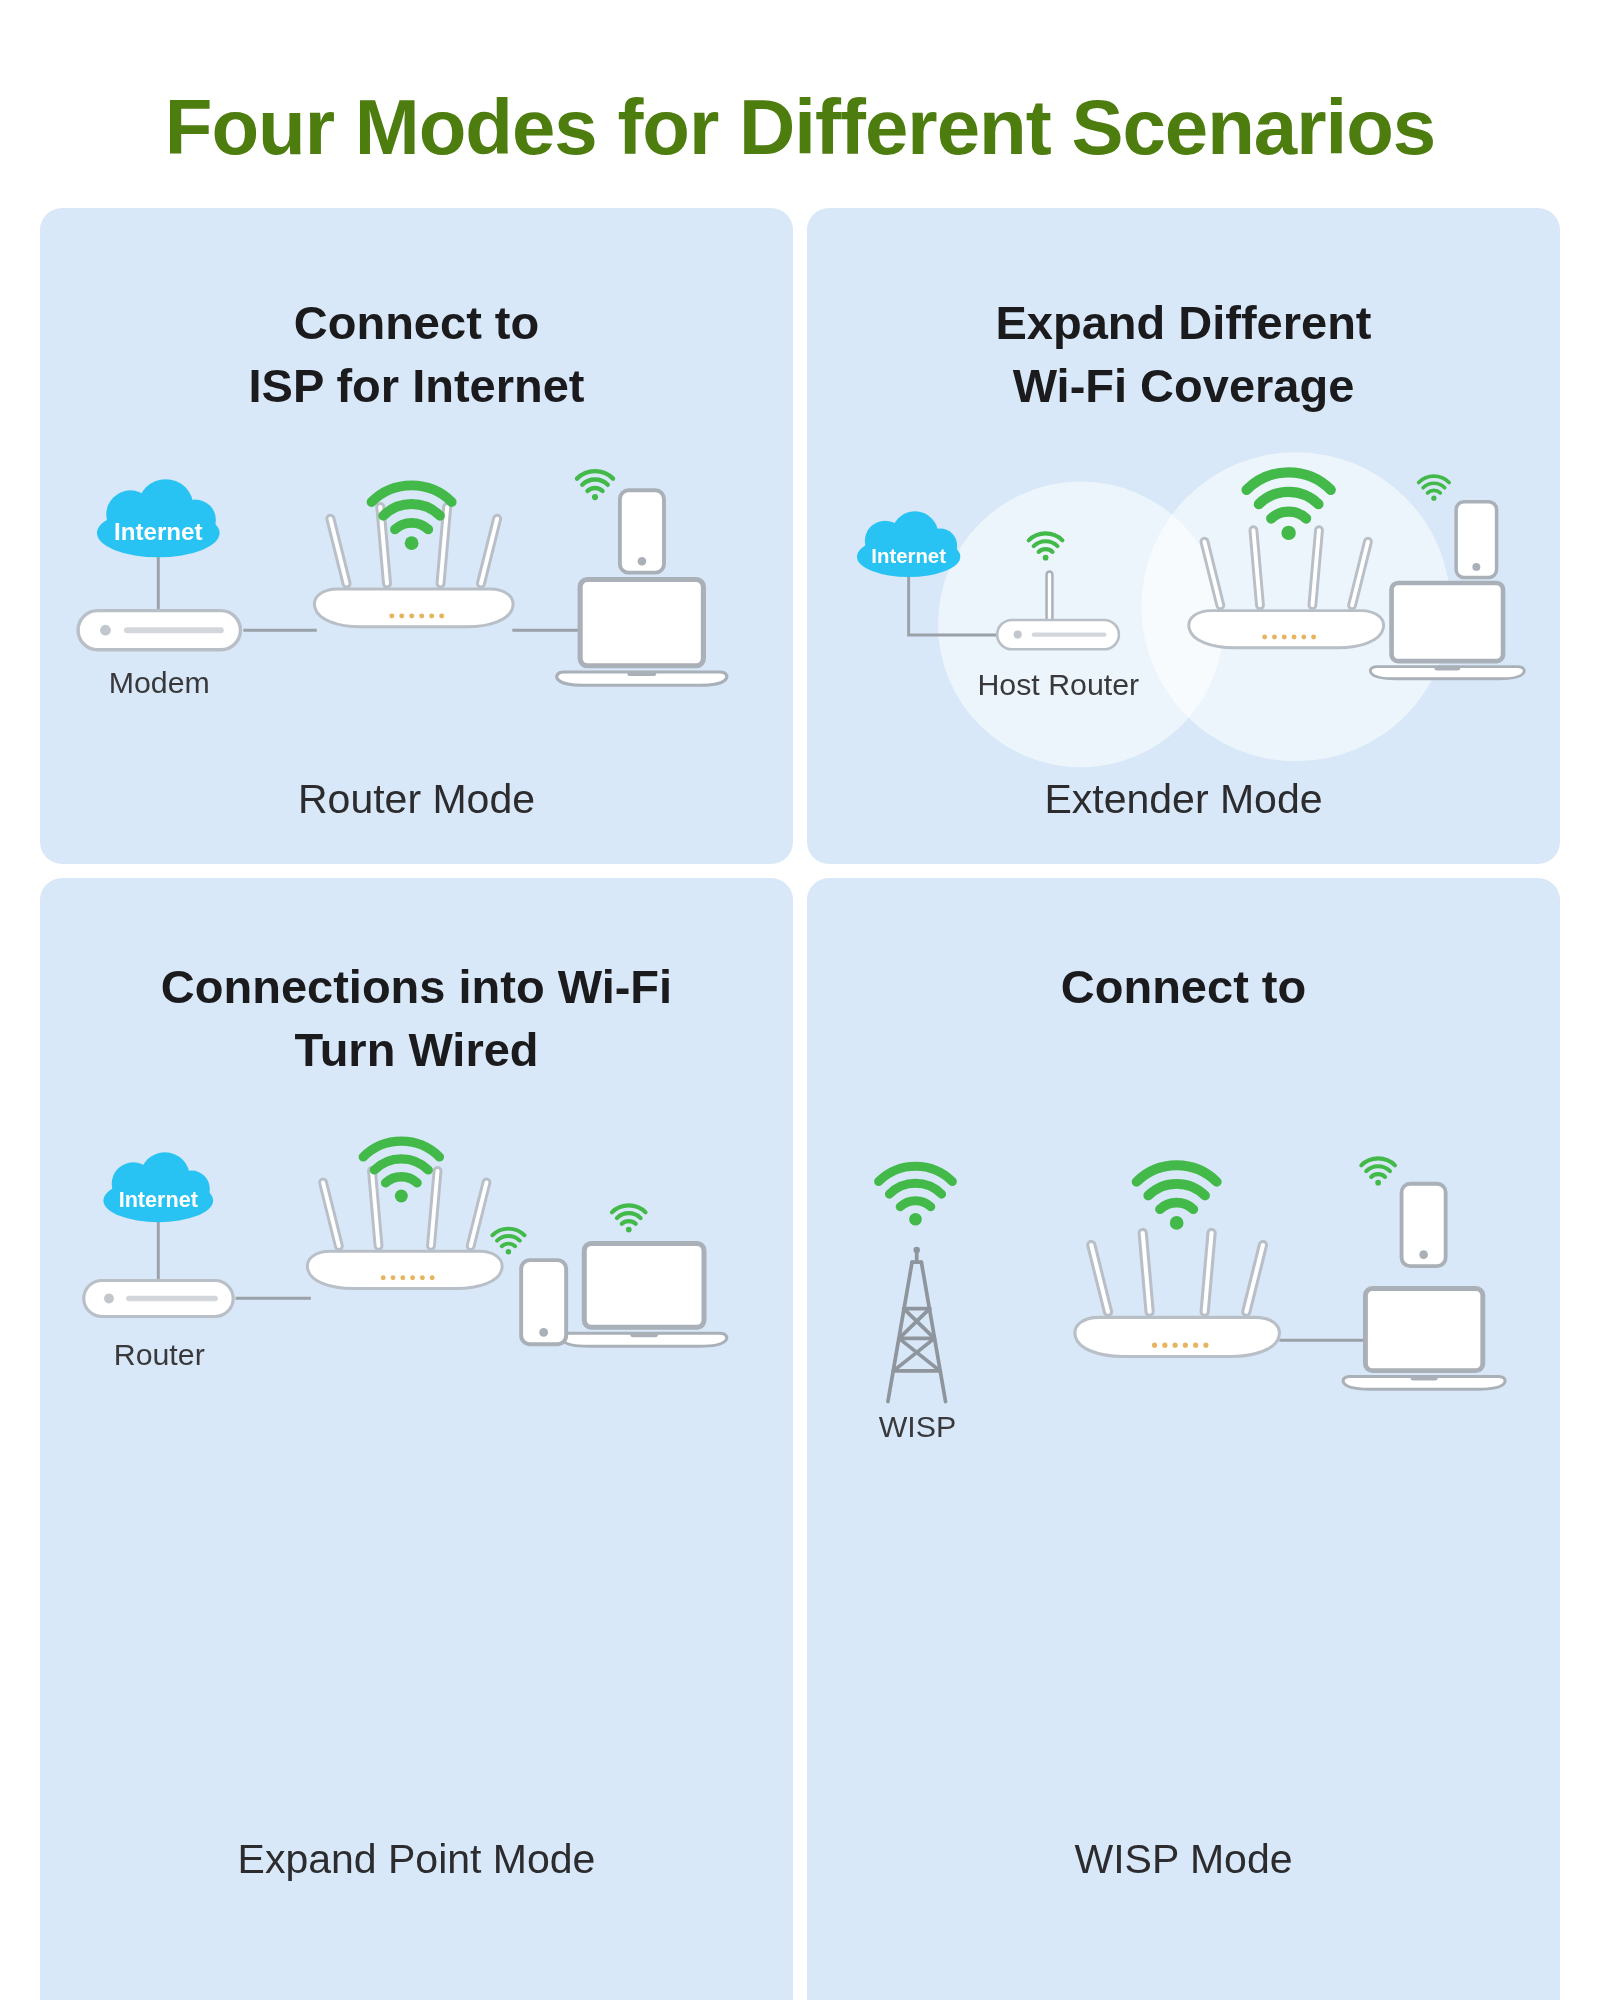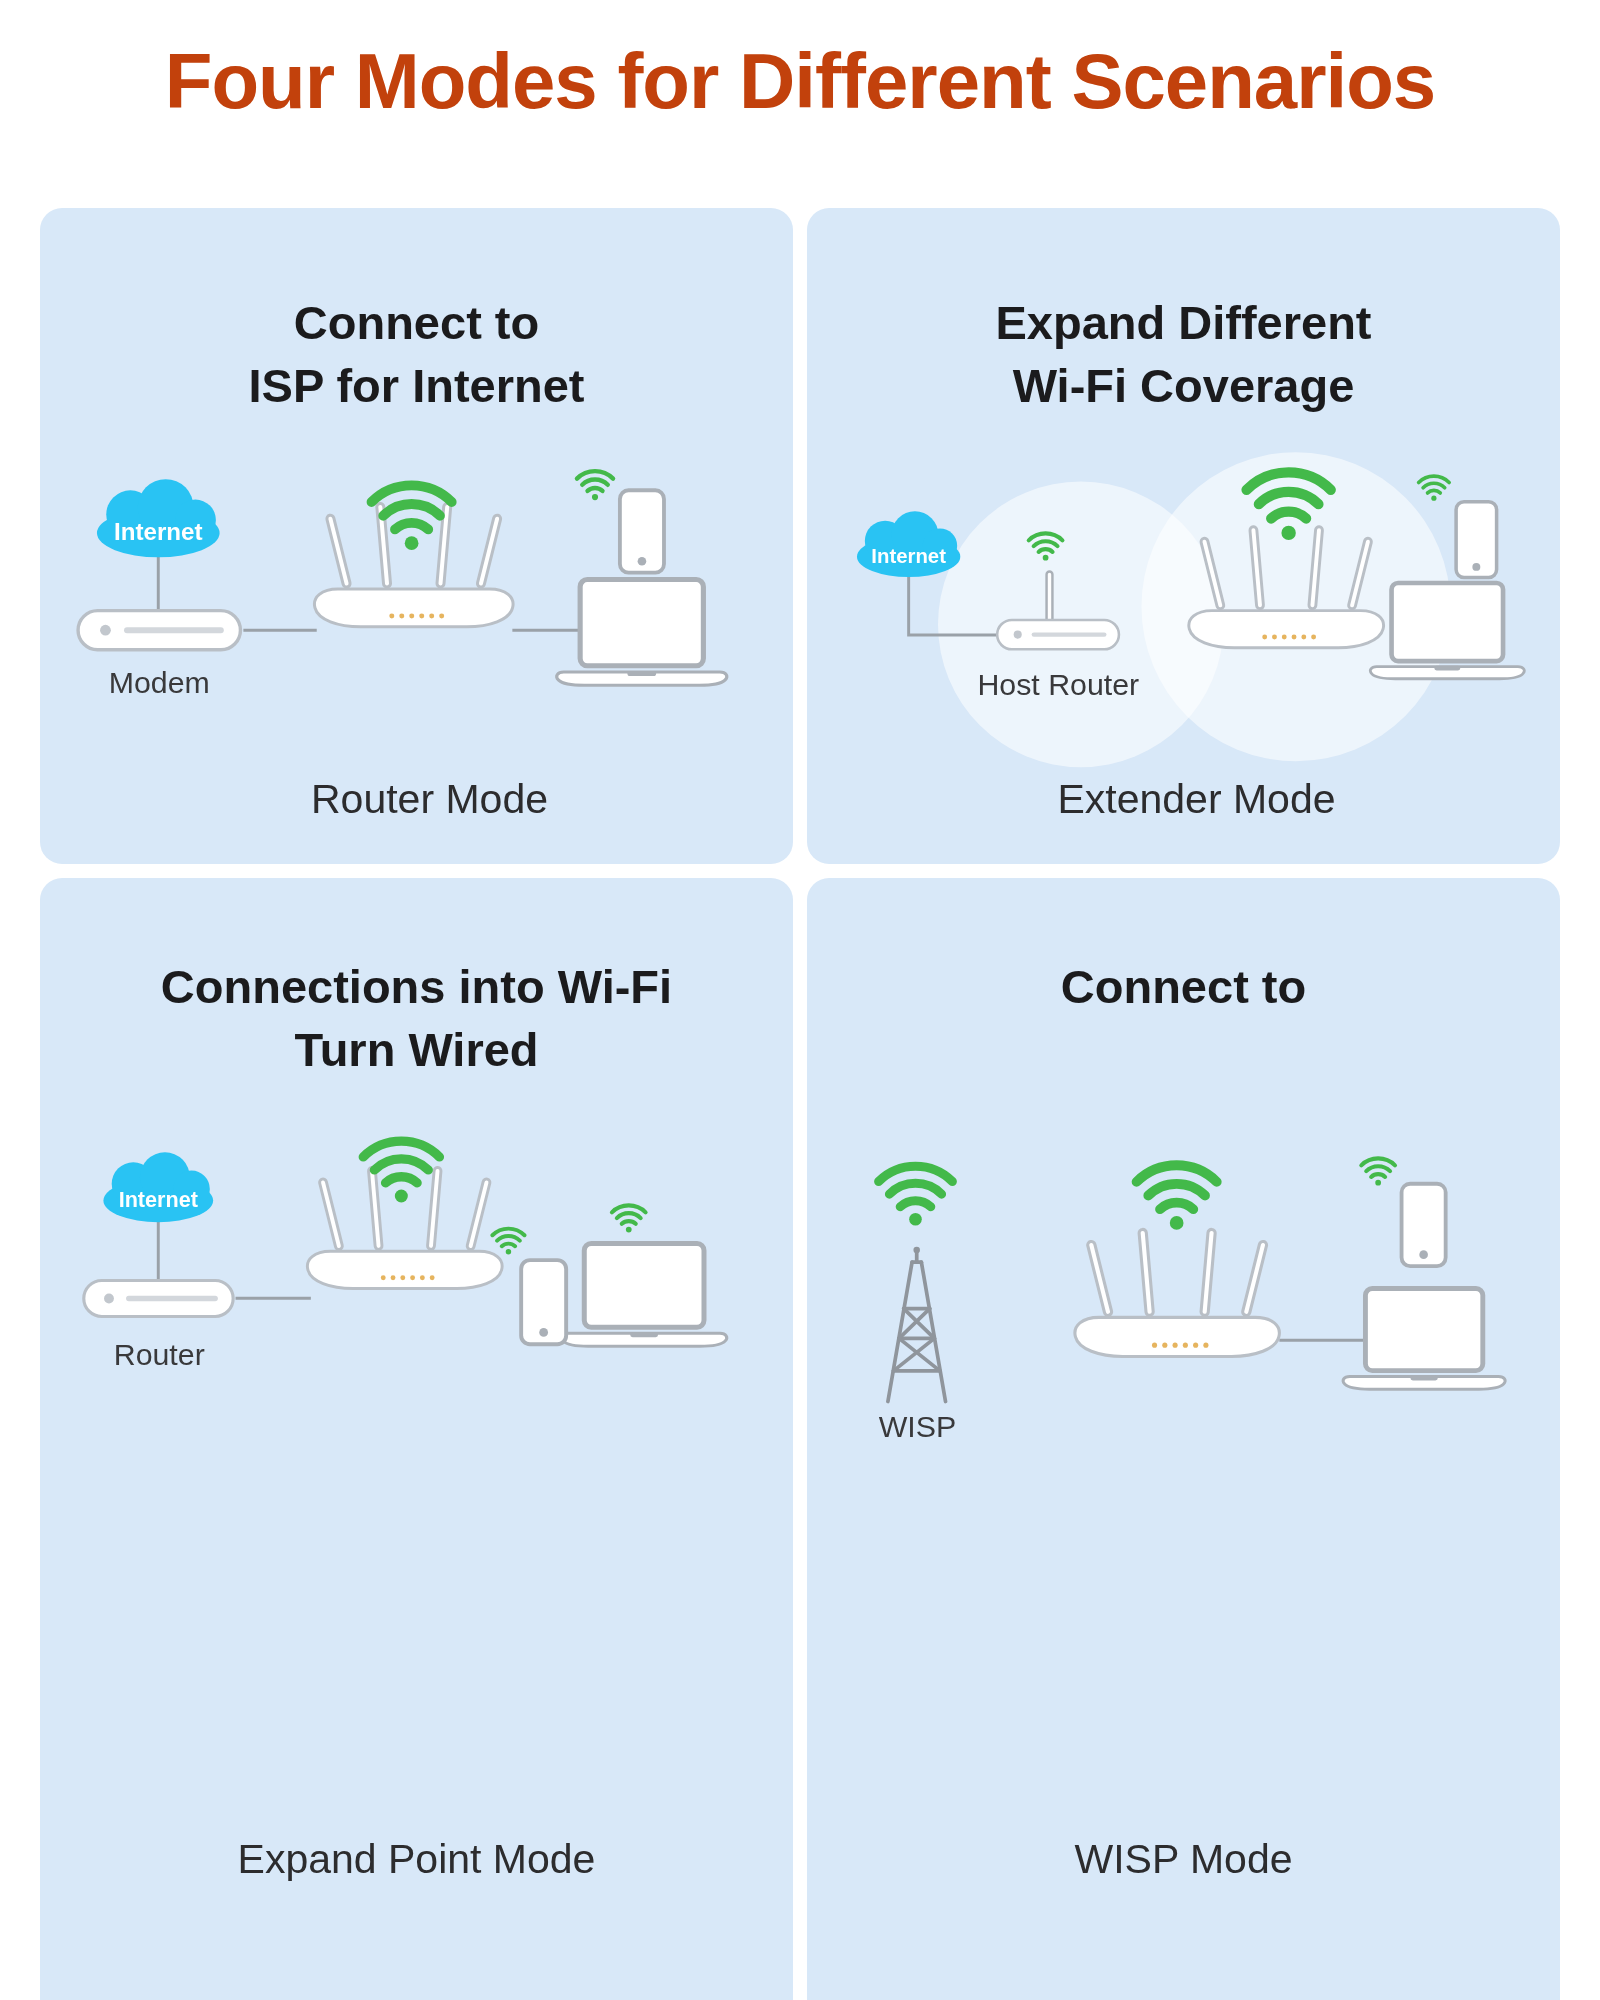--- a/index.html
+++ b/index.html
@@ -6,25 +6,25 @@
   body {
     width:1600px; height:2000px;
     background:#ffffff;
     overflow:hidden;
     position:relative;
     font-family:"Liberation Sans", sans-serif;
     color:#1b1b1d;
   }
   .page-title {
     text-align:center;
-    padding-top:36px;
+    padding-top:82px;
     font-size:78px;
     font-weight:800;
     letter-spacing:-1px;
-    color:#c2410c;
+    color:#4d7c0f;
   }
   .grid {
     position:absolute;
     left:40px; right:40px; top:208px;
     display:grid;
     grid-template-columns:1fr 1fr;
     grid-template-rows:656px 1160px;
     gap:14px;
   }
   .panel {
@@ -48,21 +48,21 @@
   }
   .illustration svg { width:100%; height:100%; overflow:visible; display:block; }
   .mode-label {
     position:absolute;
     width:100%;
     text-align:center;
     font-size:41px;
     font-weight:500;
     color:#2c2c2e;
   }
-  .row-top .mode-label { top:568px;padding-left:13px; }
+  .row-top .mode-label { top:568px; }
   .row-bottom .mode-label { top:958px; }
 
   
   svg text { font-family:"Liberation Sans", sans-serif; }
   .bgc { fill:rgba(255,255,255,0.55); }
   .connectors line, .connectors path { stroke:var(--connector, #9aa1a8); stroke-width:3; fill:none; }
   .cloud { fill:var(--cloud_blue, #29c3f3); }
   .cloud-label { fill:#ffffff; font-weight:700; font-size:26px; text-anchor:middle; }
   .wifi { color:var(--wifi_green, #43b94a); }
   .device-label { fill:var(--label_dark, #39393b); font-size:31px; text-anchor:middle; }

